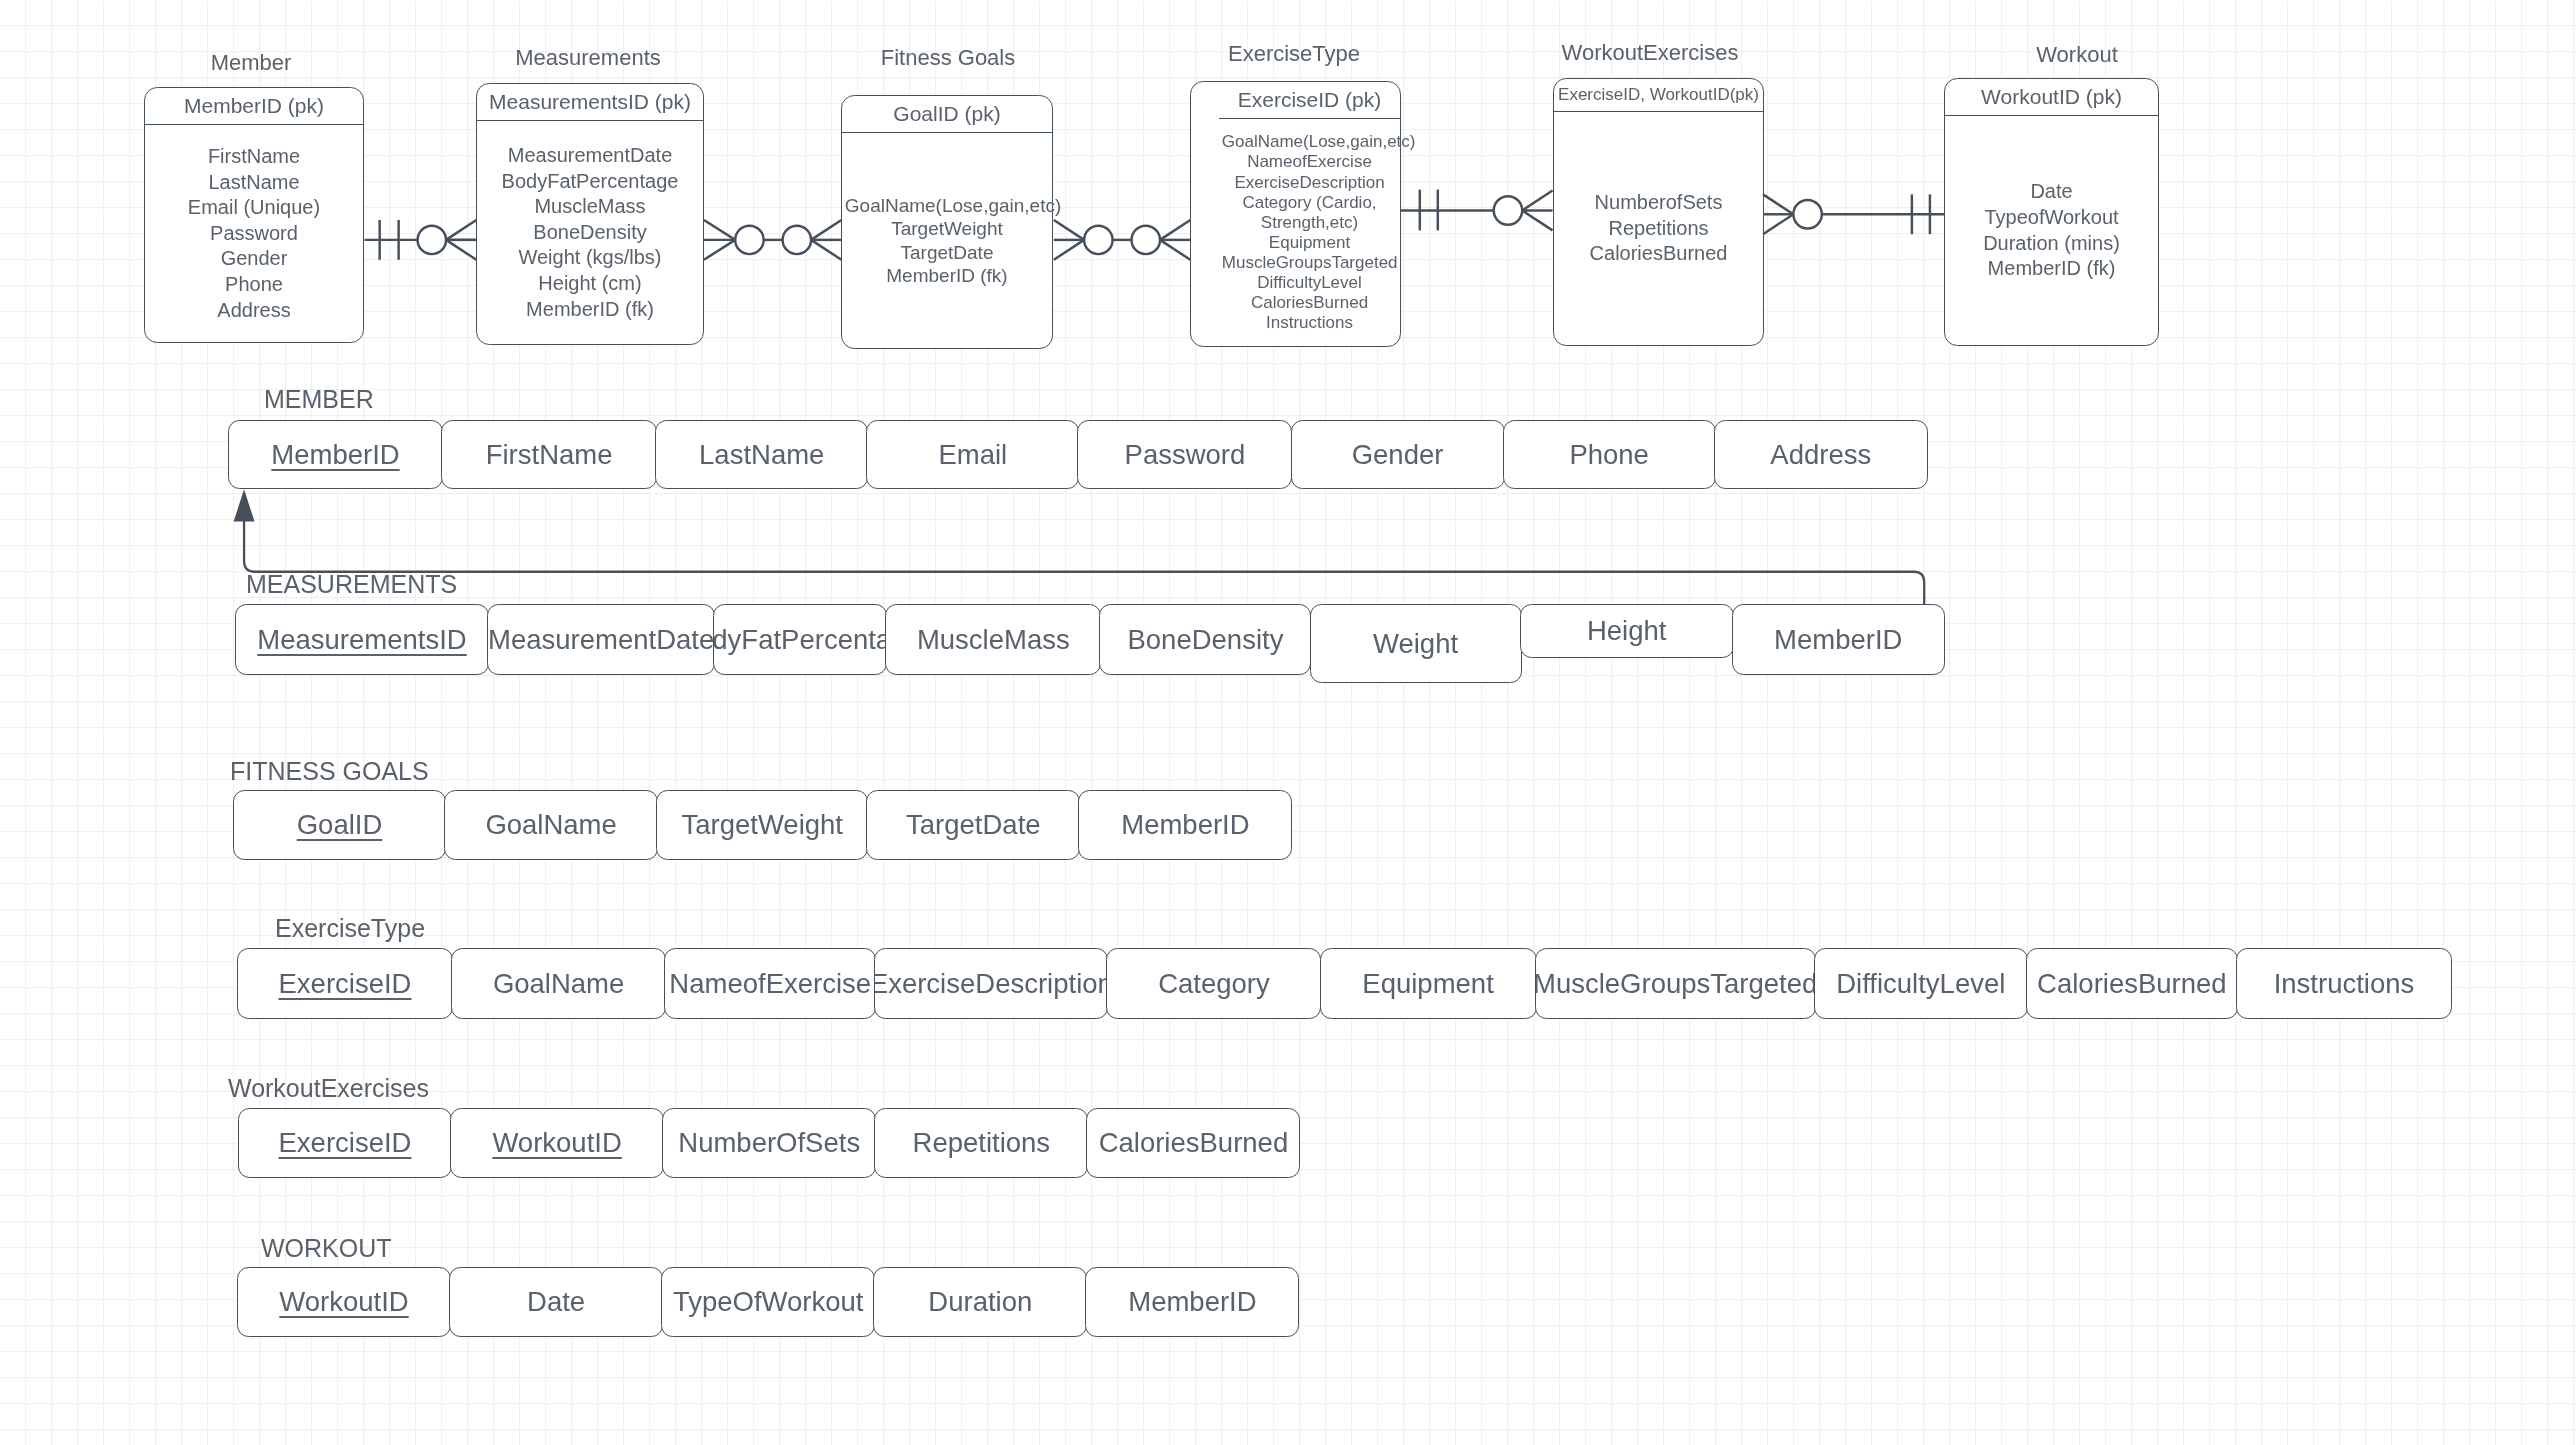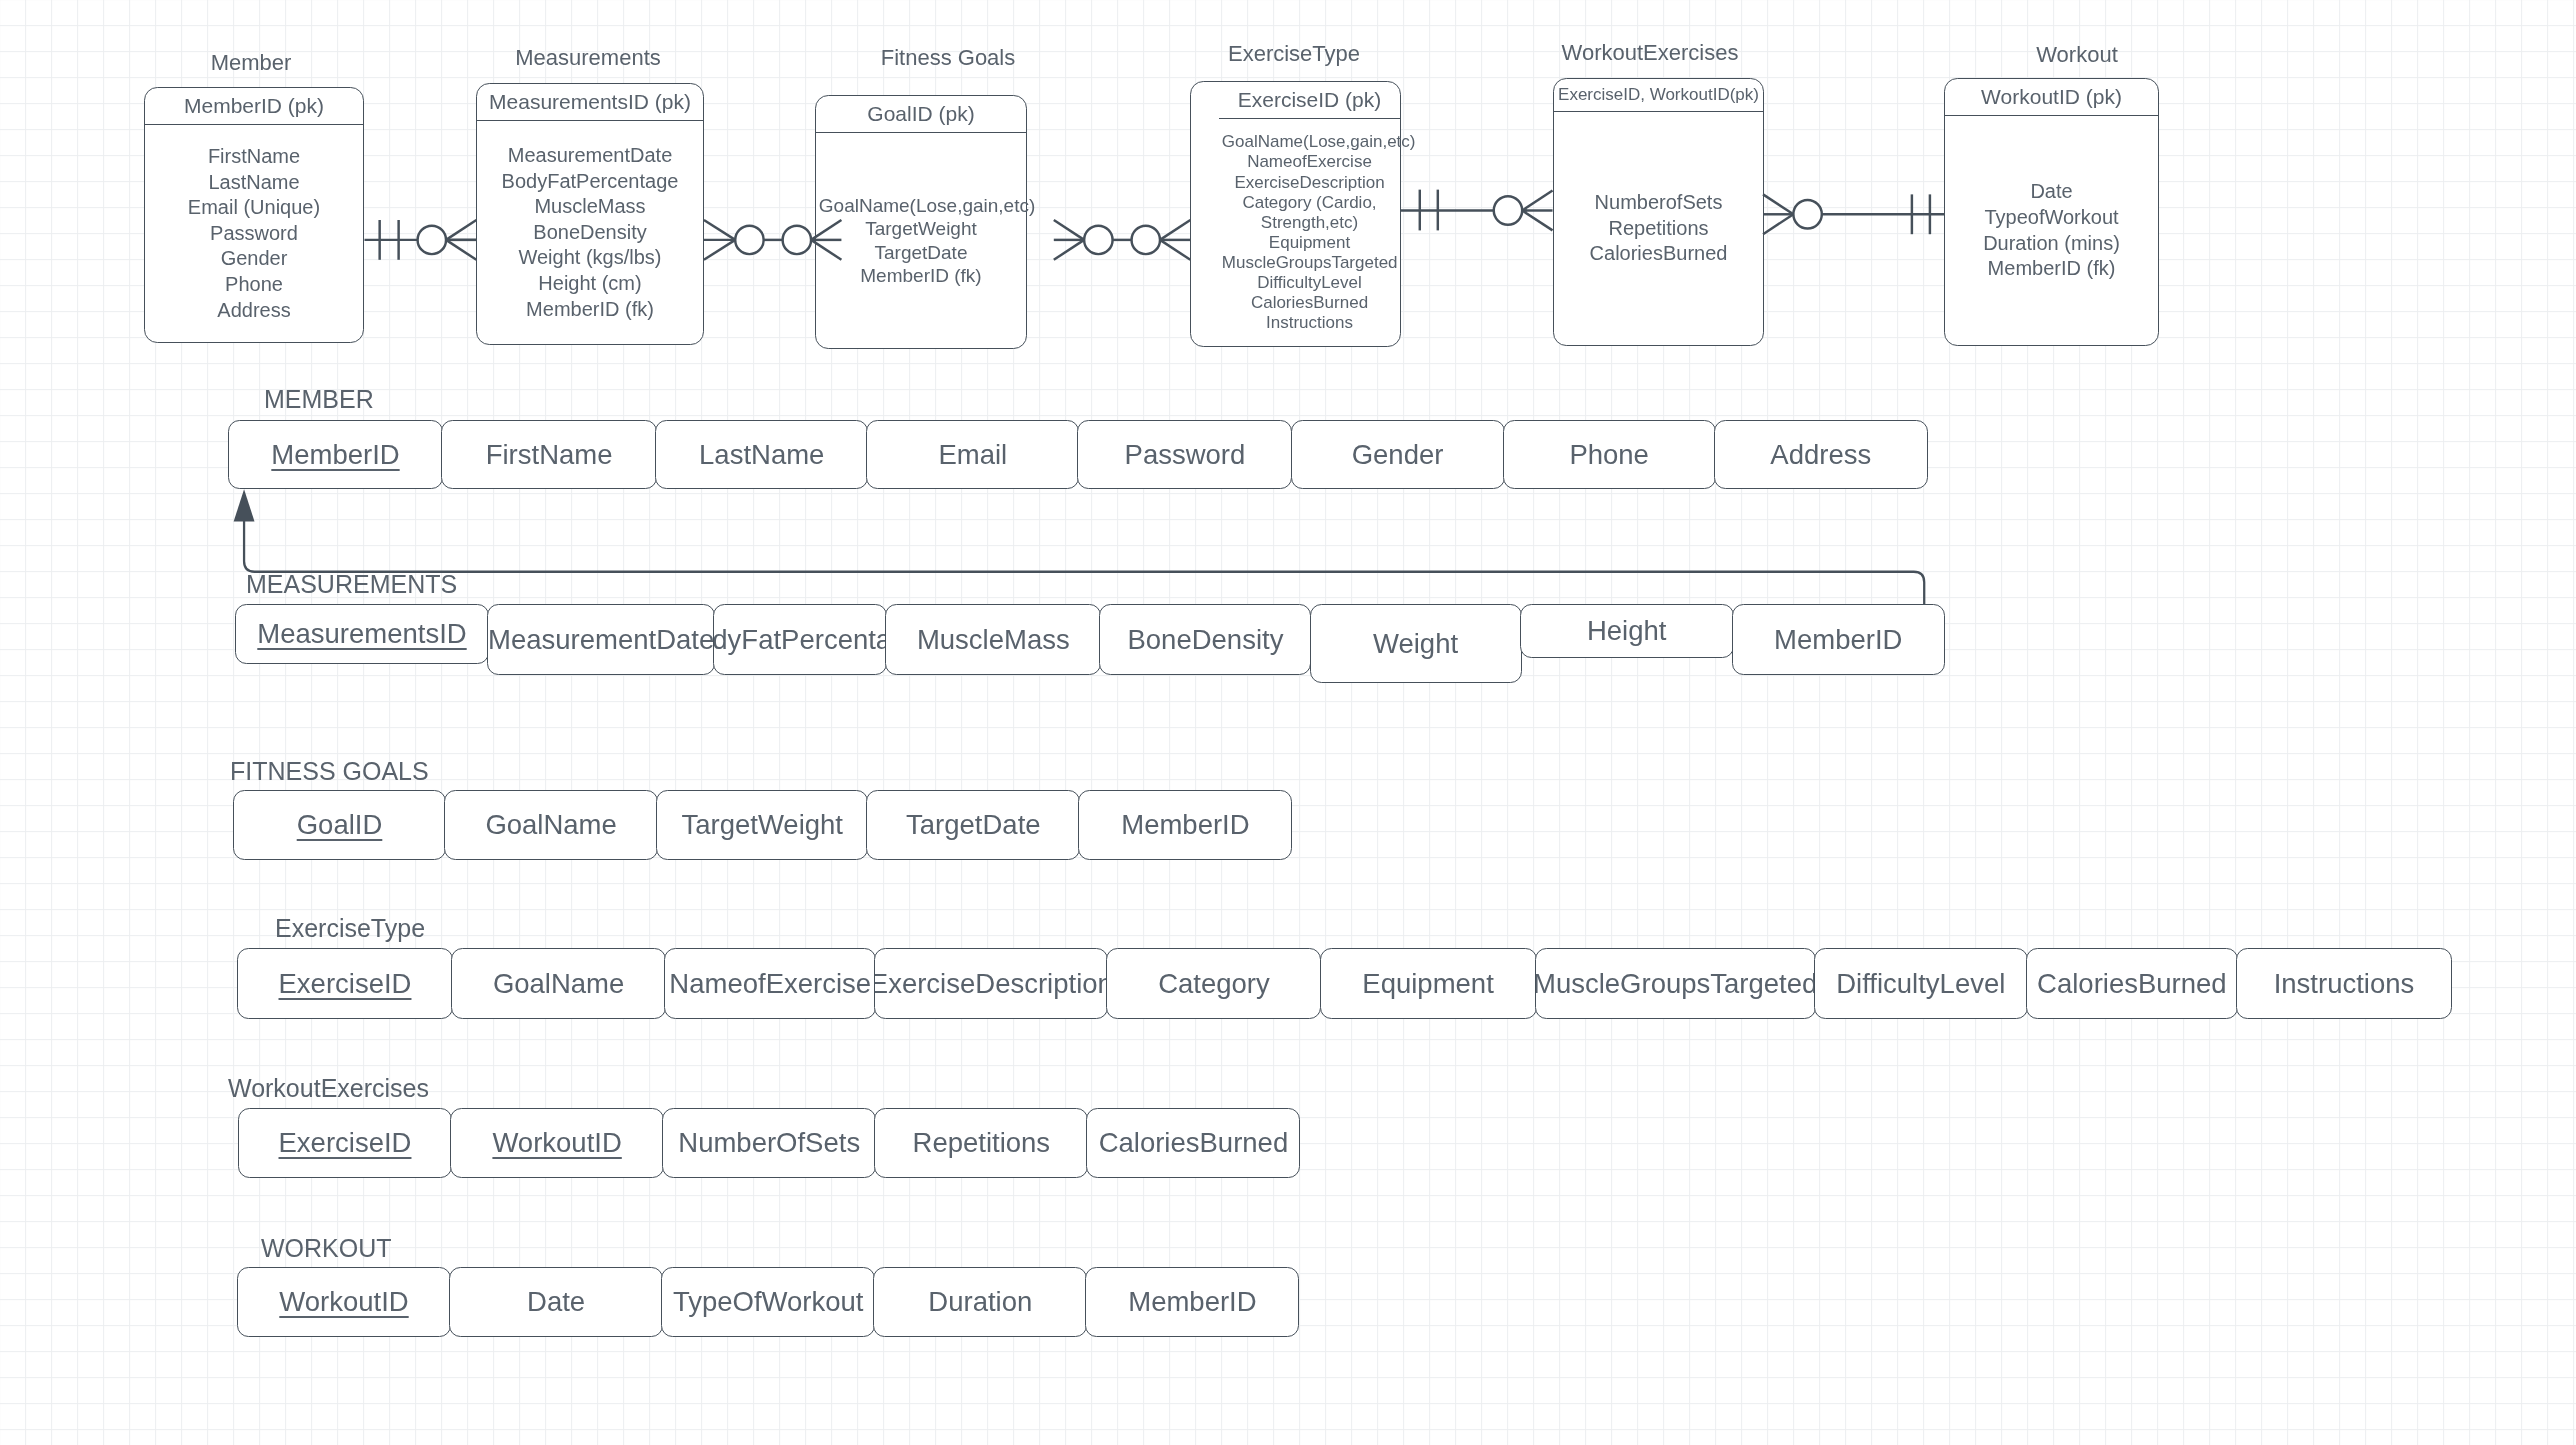--- a/index.html
+++ b/index.html
@@ -126,21 +126,21 @@
         <div>BodyFatPercentage</div>
         <div>MuscleMass</div>
         <div>BoneDensity</div>
         <div>Weight (kgs/lbs)</div>
         <div>Height (cm)</div>
         <div>MemberID (fk)</div>
       </div>
     </div>
 
     <div class="entity-caption" style="left:839px; top:47px; width:218px;">Fitness Goals</div>
-    <div class="entity" style="left:815px; top:95px; width:212px; height:254px;">
+    <div class="entity" style="left:841px; top:95px; width:212px; height:254px;">
       <div class="entity-pk">GoalID (pk)</div>
       <div class="entity-attrs compact">
         <div>GoalName(Lose,gain,etc)</div>
         <div>TargetWeight</div>
         <div>TargetDate</div>
         <div>MemberID (fk)</div>
       </div>
     </div>
 
     <div class="entity-caption" style="left:1188px; top:43px; width:212px;">ExerciseType</div>
@@ -205,21 +205,21 @@
     <div class="cell" style="width:213px; height:69px;">
         <span>Phone</span>
       </div>
     <div class="cell" style="width:214px; height:69px;">
         <span>Address</span>
       </div>
   </div>
 
   <div class="table-caption" style="left:246px; top:572px;">MEASUREMENTS</div>
   <div class="table-row" style="left:235px; top:604px;">
-    <div class="cell pk" style="width:254px; height:60px;">
+    <div class="cell pk" style="width:254px; height:71px;">
         <span>MeasurementsID</span>
       </div>
     <div class="cell" style="width:228px; height:71px;">
         <span>MeasurementDate</span>
       </div>
     <div class="cell" style="width:174px; height:71px;">
         <span>BodyFatPercentage</span>
       </div>
     <div class="cell" style="width:216px; height:71px;">
         <span>MuscleMass</span>

